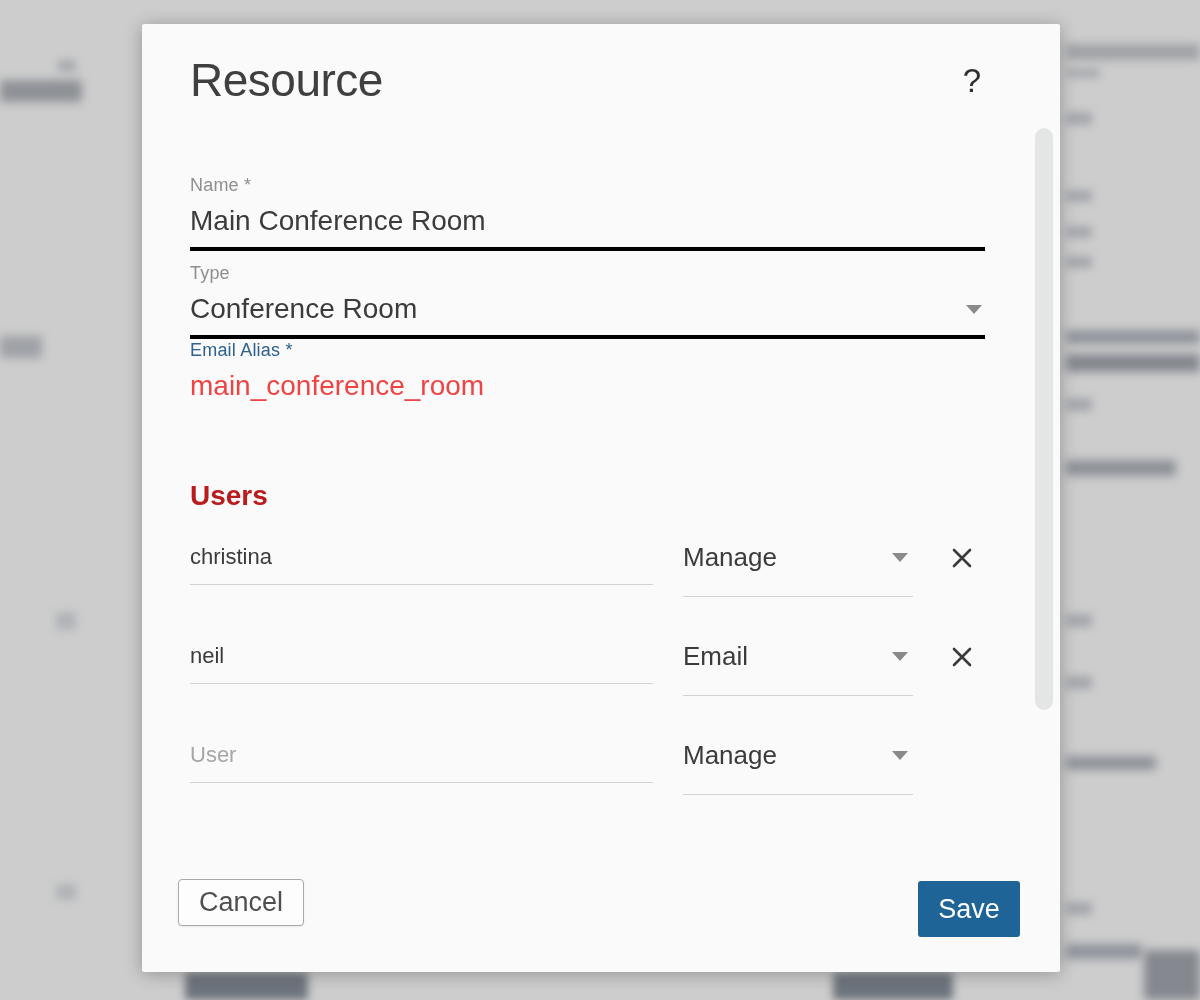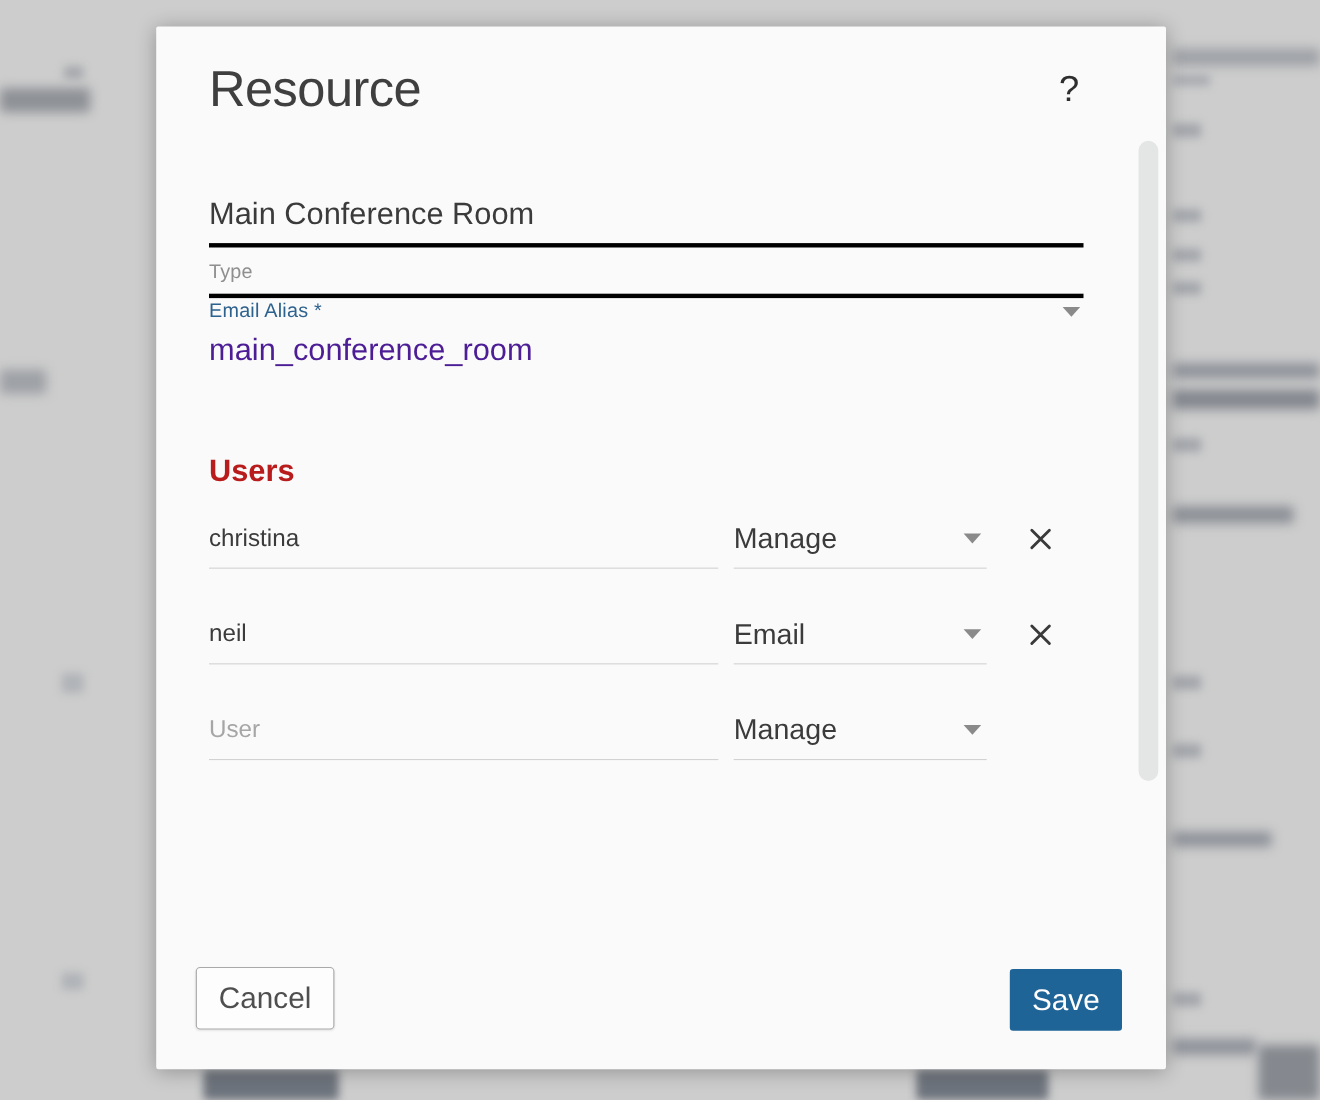--- a/index.html
+++ b/index.html
@@ -36,21 +36,21 @@
 
   .field { display:block; }
   .field-label { font-size:18px; line-height:22px; color:#8f8f8f; letter-spacing:.2px; }
   .field-label.blue { color:var(--label-blue,#2d618e); }
   .field-value-wrap { margin-top:4px; border-bottom:4px solid #000000; padding-bottom:5px; }
   .field-value-wrap.noline { border-bottom:none; }
   .txt-input {
     width:100%; border:none; background:transparent; outline:none;
     font-family:inherit; font-size:28px; line-height:42px; color:#3b3b3b; padding:0;
   }
-  .txt-input.disabled { color:#4c1d95; }
+  .txt-input.disabled { color:#ef4444; }
   .txt-input::placeholder { color:#a6a6a6; opacity:1; }
 
   .f-name  { margin-top:66px; }
   .f-type  { margin-top:11px; }
   .f-email { }
 
   .select-wrap { position:relative; }
   .select-value { font-size:28px; line-height:42px; color:#3b3b3b; }
   .chev {
     position:absolute; right:3px; top:17px;
@@ -58,35 +58,35 @@
     border-left:8px solid transparent; border-right:8px solid transparent;
     border-top:9px solid #8a8a8a;
   }
 
   .users-heading { margin-top:64px; font-size:28px; line-height:40px; color:#b91c1c; }
 
   .user-row { display:flex; align-items:flex-start; margin-top:22px; }
   .user-row + .user-row { margin-top:40px; }
   .u-name { width:463px; border-bottom:1px solid #d2d2d2; padding-bottom:8px; }
   .u-name .txt-input { font-size:22px; line-height:38px; }
-  .u-role { width:230px; margin-left:14px; border-bottom:1px solid #d2d2d2; padding-bottom:8px; position:relative; }
+  .u-role { width:230px; margin-left:30px; border-bottom:1px solid #d2d2d2; padding-bottom:20px; position:relative; }
   .u-role .select-value { font-size:26px; line-height:38px; }
   .u-role .chev { right:5px; top:15px; border-left-width:8px; border-right-width:8px; border-top-width:9px; }
   .remove-btn {
     margin-left:36px; margin-top:7px; width:26px; height:26px;
     background:none; border:none; cursor:pointer; padding:0;
   }
   .remove-btn svg { display:block; }
 
   .footer {
     position:absolute; left:0; right:0; top:855px;
     display:flex; justify-content:space-between; padding:0 40px 0 36px;
   }
   .cancel-btn {
-    width:126px; height:57px; background:#fdfdfd; border:1px solid #a9a9a9; border-radius:4px;
+    width:126px; height:47px; background:#fdfdfd; border:1px solid #a9a9a9; border-radius:4px;
     font-family:inherit; font-size:27px; color:#4f4f4f; cursor:pointer;
     box-shadow:0 1px 2px rgba(0,0,0,.08);
   }
   .save-btn {
     width:102px; height:56px; margin-top:2px; background:var(--accent,#1f6497);
     border:none; border-radius:3px;
     font-family:inherit; font-size:27px; color:#ffffff; cursor:pointer;
   }
 
   .scroll-thumb {
@@ -127,28 +127,30 @@
 
 <div class="dialog">
   <div class="content">
 
     <div class="title-row">
       <h1 class="dlg-title">Resource</h1>
       <button class="help-btn">?</button>
     </div>
 
     <div class="field f-name">
+      <div class="field-label">Name *</div>
       <div class="field-value-wrap">
         <input class="txt-input" type="text" value="Main Conference Room" style="">
       </div>
     </div>
 
     <div class="field f-type">
       <div class="field-label">Type</div>
       <div class="field-value-wrap select-wrap">
+        <div class="select-value">Conference Room</div>
         <span class="chev"></span>
       </div>
     </div>
 
     <div class="field f-email">
       <div class="field-label blue">Email Alias *</div>
       <div class="field-value-wrap noline">
         <input class="txt-input disabled" type="text" readonly="" value="main_conference_room" style="">
       </div>
     </div>

